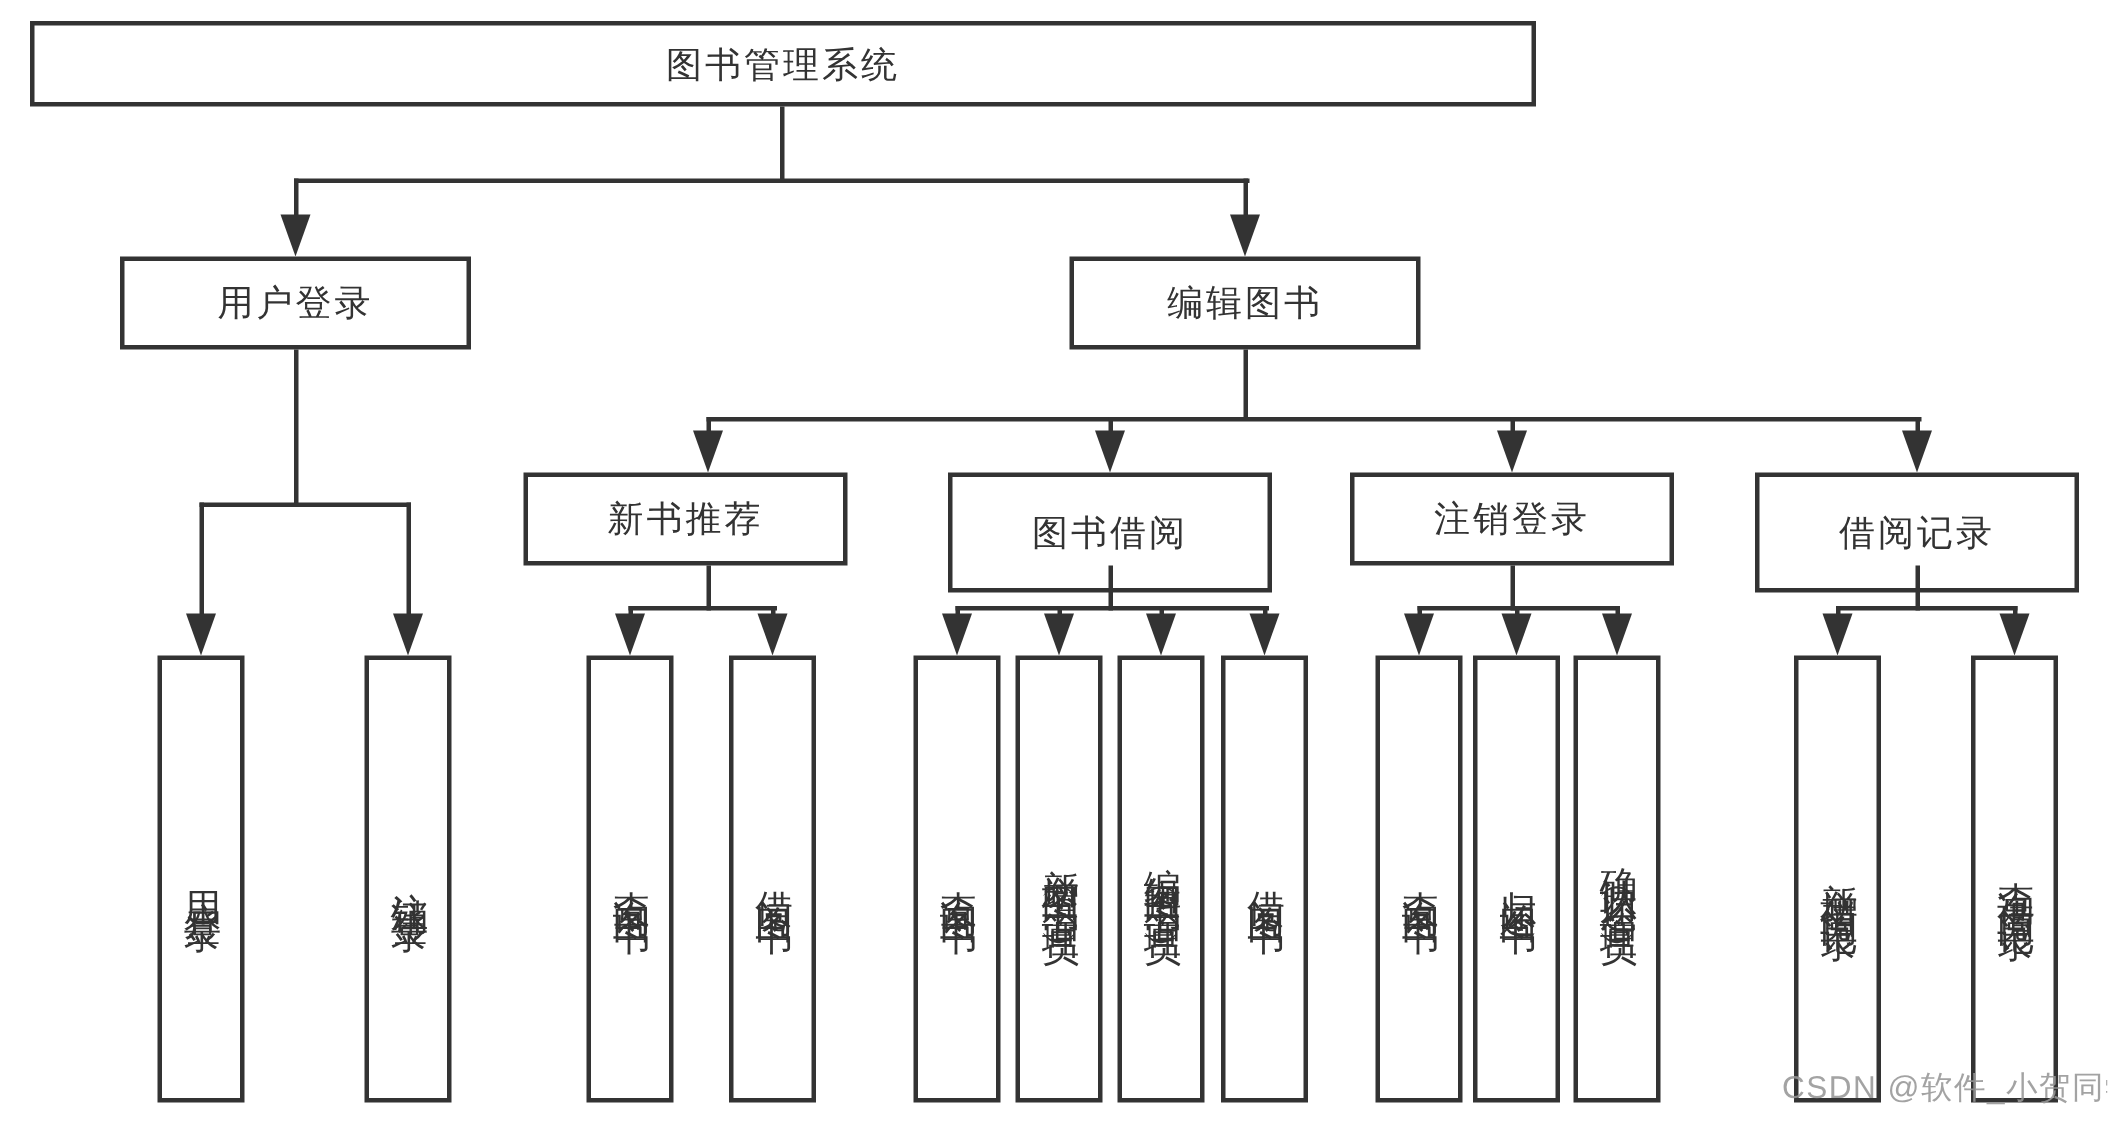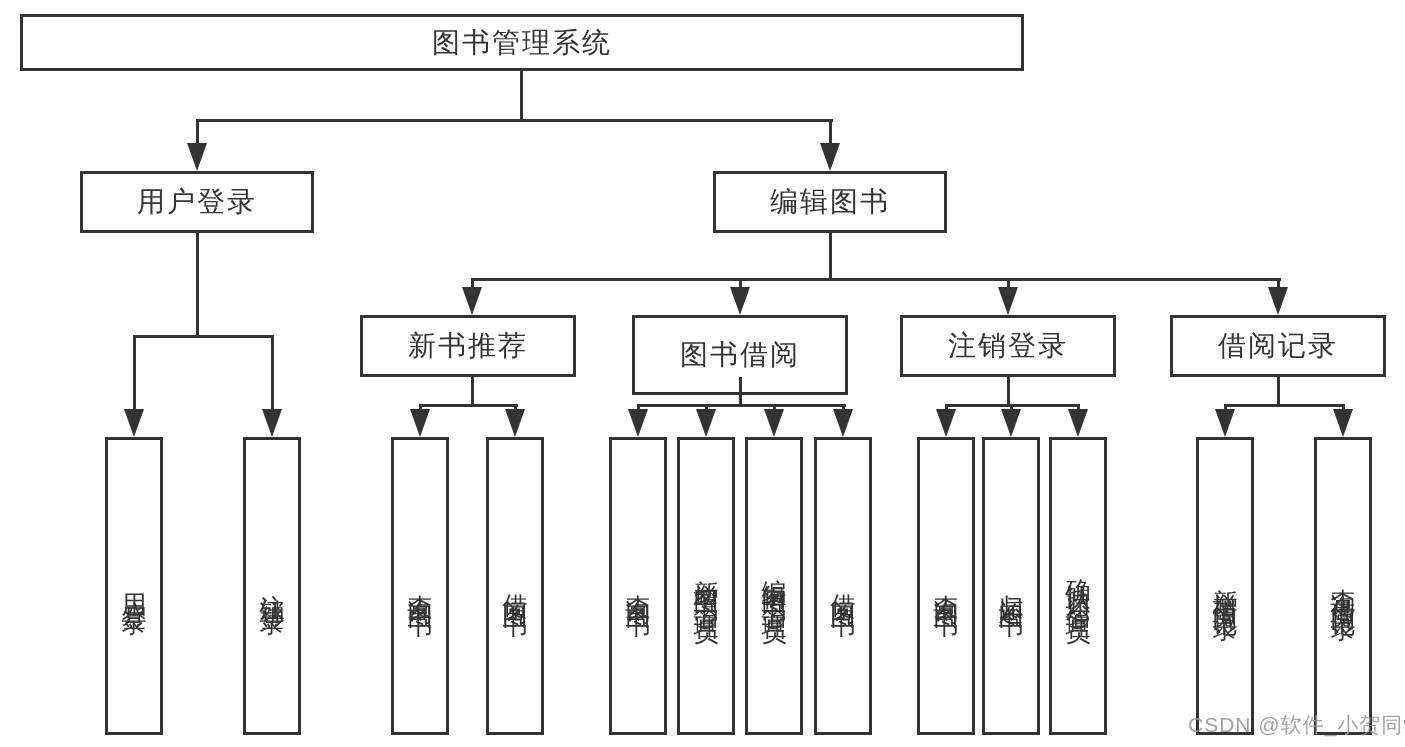--- a/index.html
+++ b/index.html
@@ -15,21 +15,21 @@
   .box {
     position: absolute;
     box-sizing: border-box;
     border: 3px solid #333333;
     background: #ffffff;
     display: flex;
     align-items: center;
     justify-content: center;
     text-align: center;
   }
-  .hbox { font-size: 28px; letter-spacing: 2px; }
+  .hbox { font-size: 24px; letter-spacing: 2px; }
   .vbox {
     writing-mode: vertical-rl;
     text-orientation: mixed;
     font-size: 25px;
     letter-spacing: 6px;
     line-height: 1;
   }
   .v { position: absolute; width: 3px; background: #333333; }
   .h { position: absolute; height: 3px; background: #333333; }
   .a {
@@ -82,30 +82,30 @@
   <div class="h" style="left:471px; top:278px; width:810px;"></div>
   <div class="v" style="left:471px; top:278px; height:12px;"></div>
   <div class="a" style="left:462px; top:287px;"></div>
   <div class="v" style="left:739px; top:278px; height:12px;"></div>
   <div class="a" style="left:730px; top:287px;"></div>
   <div class="v" style="left:1007px; top:278px; height:12px;"></div>
   <div class="a" style="left:998px; top:287px;"></div>
   <div class="v" style="left:1277px; top:278px; height:12px;"></div>
   <div class="a" style="left:1268px; top:287px;"></div>
 
-  <div class="box hbox" style="left:360px; top:315px; width:216px; height:62px;">
+  <div class="box hbox" style="left:349px; top:315px; width:216px; height:62px;">
     <span>新书推荐</span>
   </div>
   <div class="box hbox" style="left:632px; top:315px; width:216px; height:80px;">
     <span>图书借阅</span>
   </div>
   <div class="box hbox" style="left:900px; top:315px; width:216px; height:62px;">
     <span>注销登录</span>
   </div>
-  <div class="box hbox" style="left:1170px; top:315px; width:216px; height:62px;">
+  <div class="box hbox" style="left:1170px; top:315px; width:216px; height:80px;">
     <span>借阅记录</span>
   </div>
 
   <div class="v" style="left:471px; top:377px; height:30px;"></div>
   <div class="h" style="left:419px; top:404px; width:99px;"></div>
   <div class="v" style="left:419px; top:404px; height:7px;"></div>
   <div class="a" style="left:410px; top:409px;"></div>
   <div class="v" style="left:514px; top:404px; height:7px;"></div>
   <div class="a" style="left:505px; top:409px;"></div>
 

